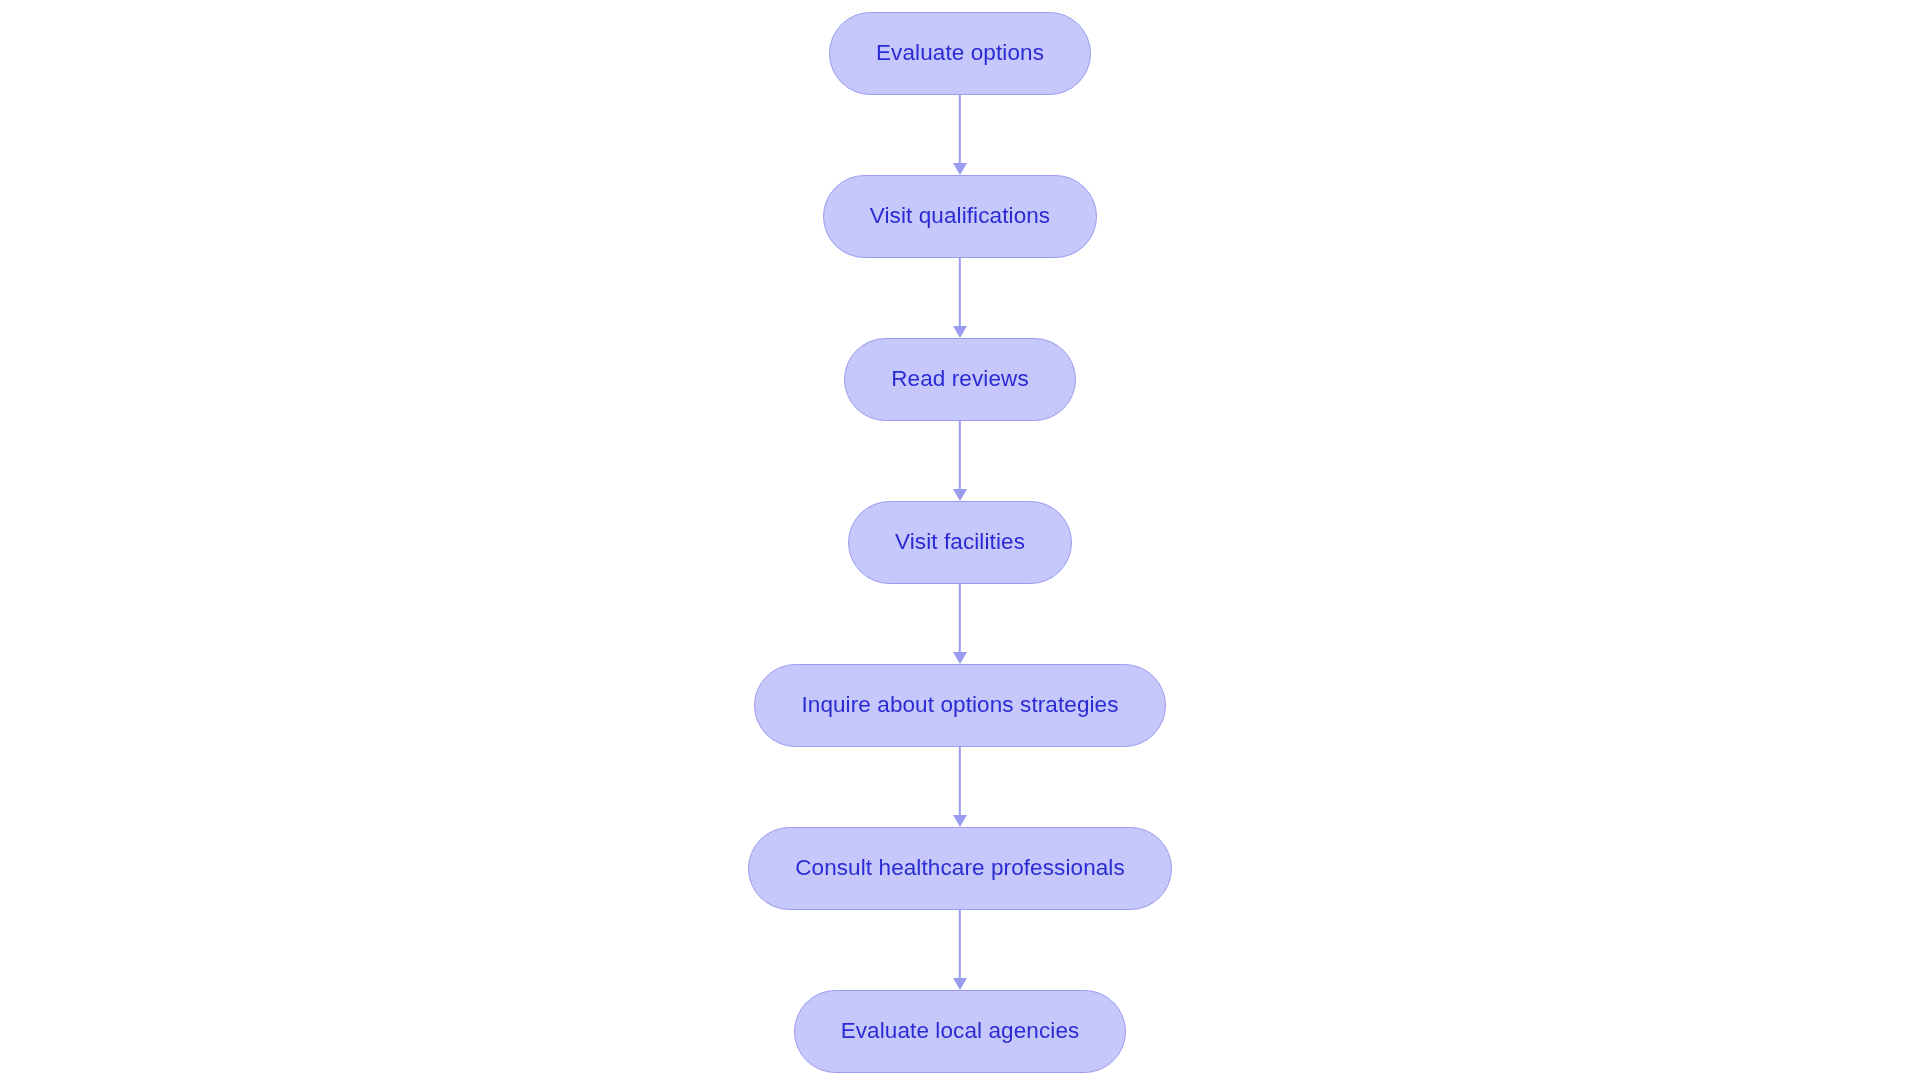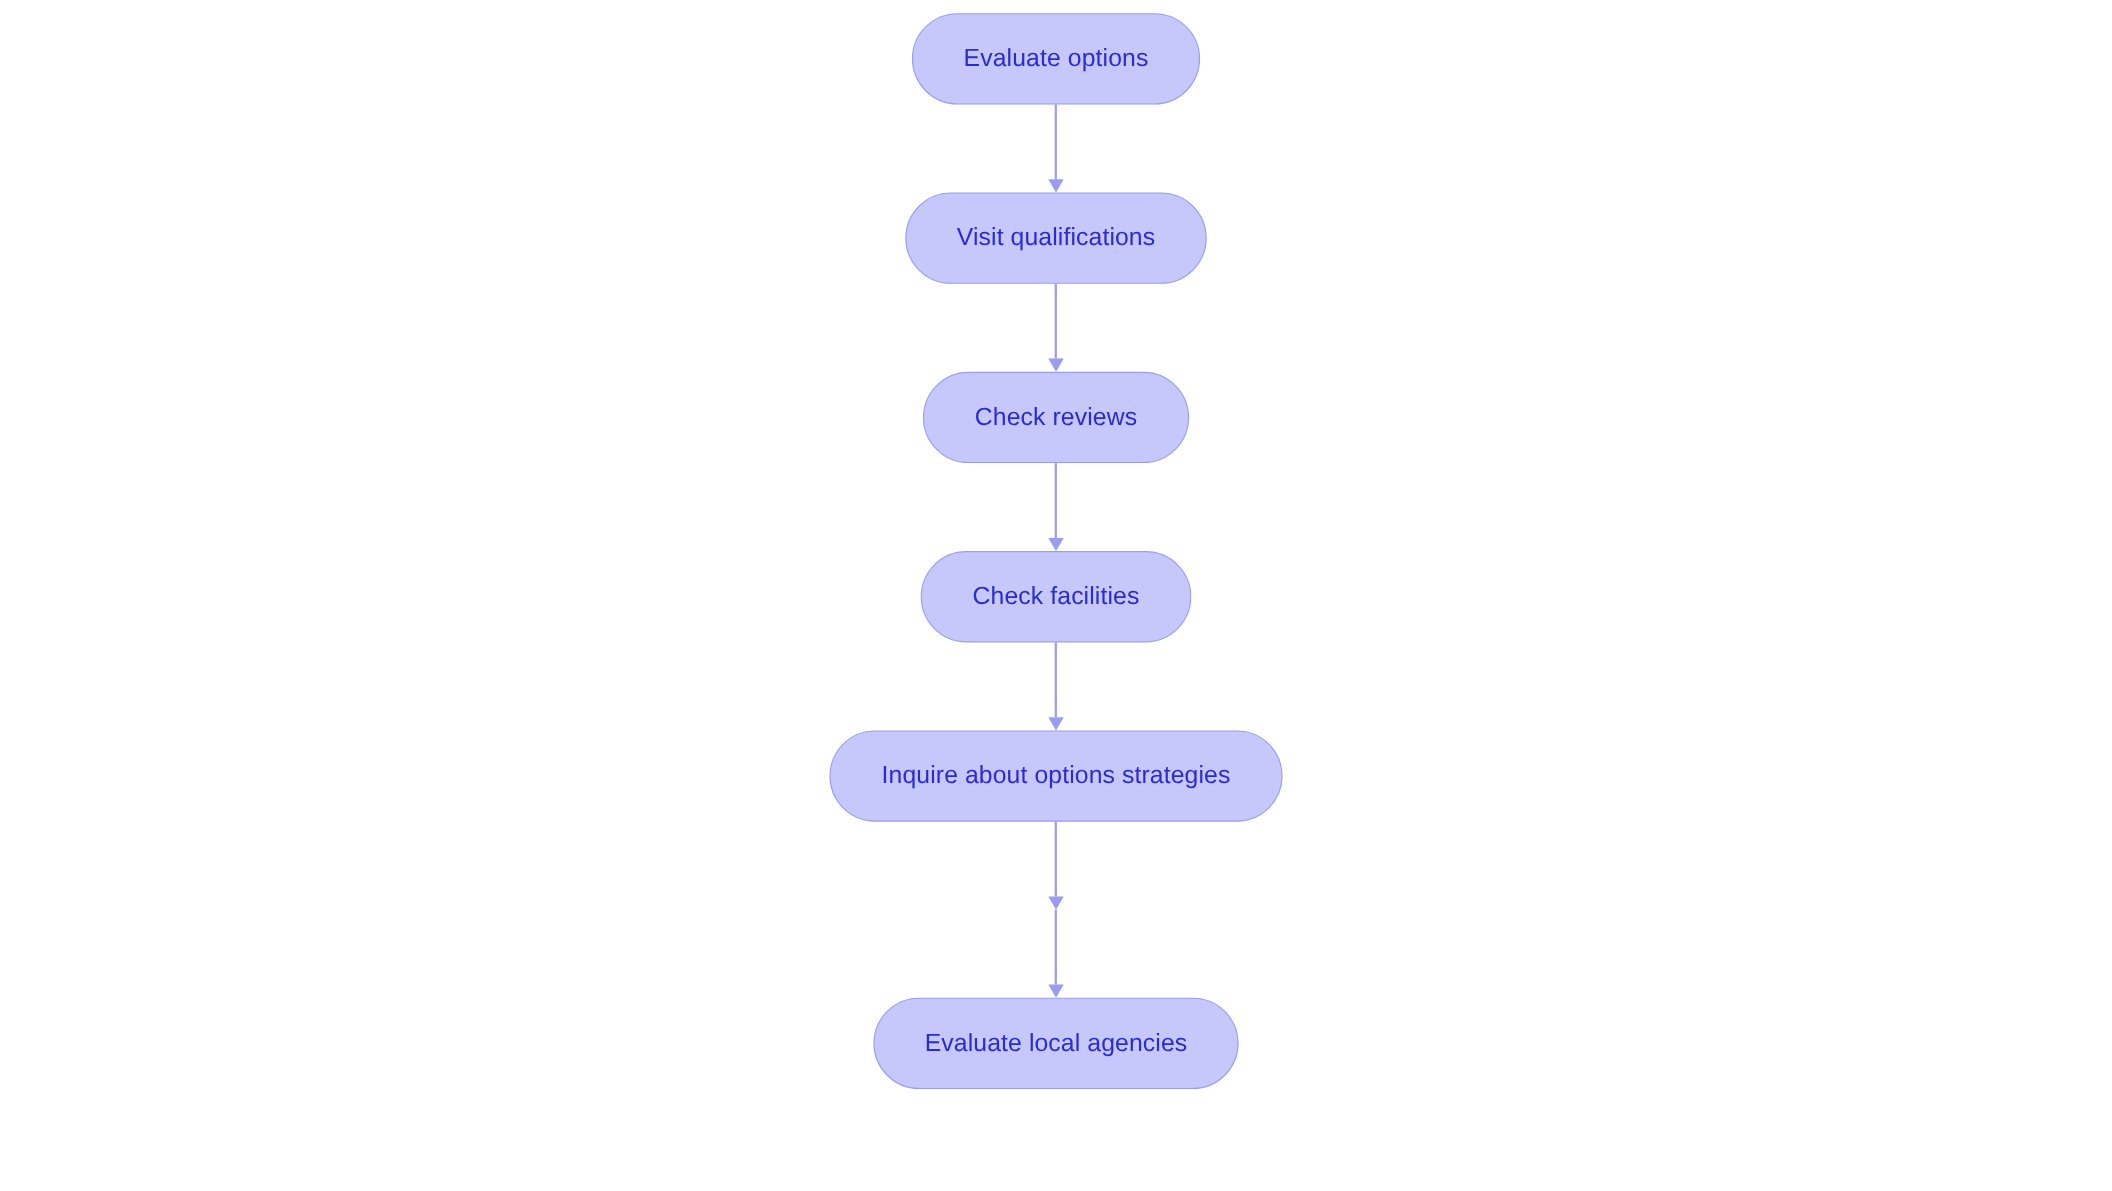--- a/index.html
+++ b/index.html
@@ -105,46 +105,49 @@
     <div class="node">
       <span class="node-label">Visit qualifications</span>
     </div>
 
     <div class="connector">
       <div class="connector-line"></div>
       <div class="connector-head"></div>
     </div>
 
     <div class="node">
-      <span class="node-label">Check reviews</span>
+      <span class="node-label">Read reviews</span>
     </div>
 
     <div class="connector">
       <div class="connector-line"></div>
       <div class="connector-head"></div>
     </div>
 
     <div class="node">
-      <span class="node-label">Check facilities</span>
+      <span class="node-label">Visit facilities</span>
     </div>
 
     <div class="connector">
       <div class="connector-line"></div>
       <div class="connector-head"></div>
     </div>
 
     <div class="node">
       <span class="node-label">Inquire about options strategies</span>
     </div>
 
     <div class="connector">
       <div class="connector-line"></div>
       <div class="connector-head"></div>
     </div>
 
+    <div class="node">
+      <span class="node-label">Consult healthcare professionals</span>
+    </div>
 
     <div class="connector">
       <div class="connector-line"></div>
       <div class="connector-head"></div>
     </div>
 
     <div class="node">
       <span class="node-label">Evaluate local agencies</span>
     </div>
 

